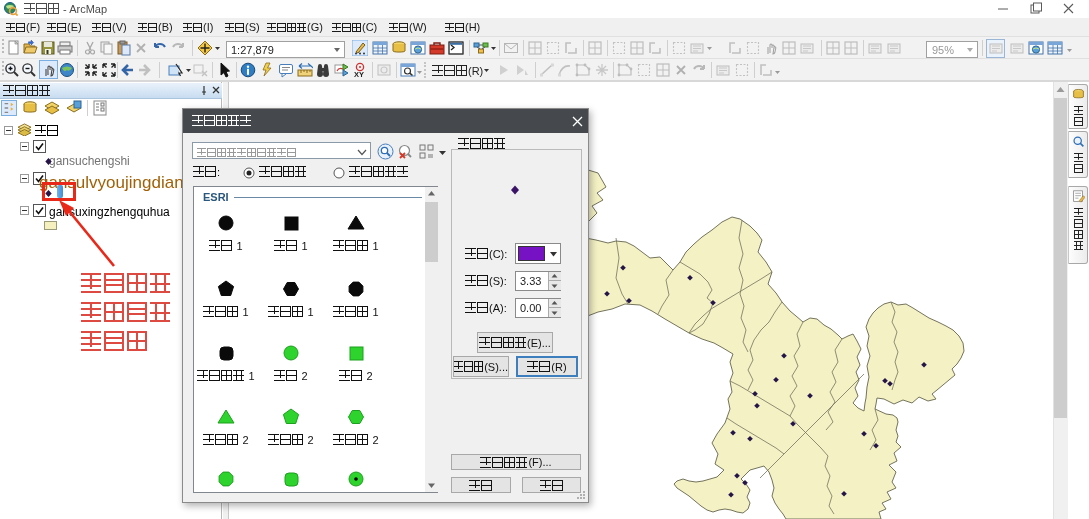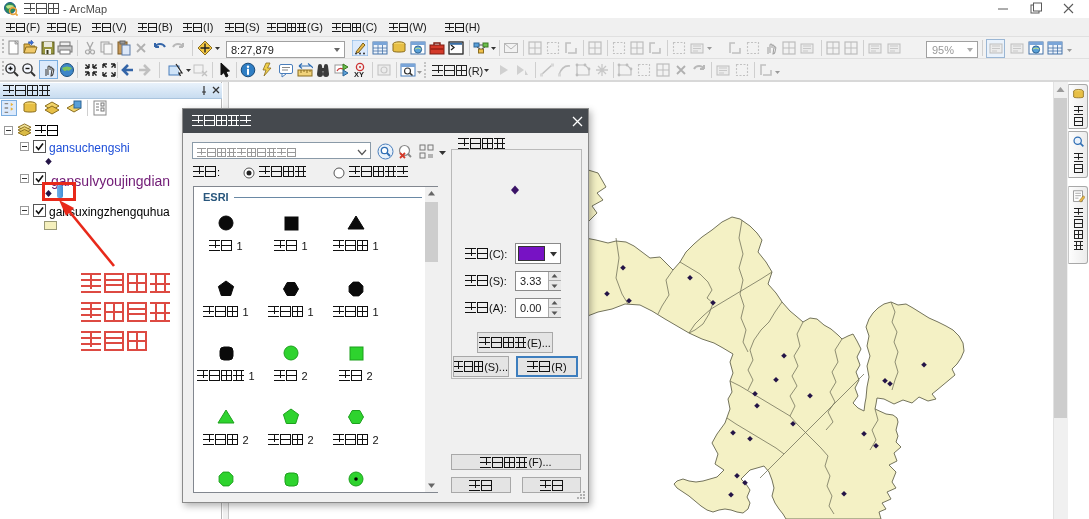--- a/index.html
+++ b/index.html
@@ -99,21 +99,21 @@
   </svg>
 <div class="sep1" style="left:192px;top:40px;height:16px"></div>
 <svg class="ab" style="left:197px;top:40px" width="16" height="16" viewBox="0 0 16 16">
     <path d="M8 1 L15 8 L8 15 L1 8 Z" fill="#f5c944" stroke="#8a6d1f"></path>
     <path d="M8 3.5 V12.5 M3.5 8 H12.5" stroke="#222" stroke-width="1.4"></path>
   </svg>
 <svg class="ab" style="left:214px;top:40px" width="7" height="16">
     <path d="M1 7 l2.5 3 2.5 -3 z" fill="#333"></path>
   </svg>
 <div class="tf" style="left:226px;top:41px;width:119px;height:17px">
-    <span style="position:absolute;left:4px;top:2px">8:27,879</span>
+    <span style="position:absolute;left:4px;top:2px">1:27,879</span>
     <svg style="position:absolute;right:2px;top:3px" width="10" height="10">
       <path d="M2 3 l3 4 3-4 z" fill="#666"></path>
     </svg>
   </div>
 <svg class="ab" style="left:352px;top:40px" width="16" height="16" viewBox="0 0 16 16">
     <rect x="0" y="0" width="16" height="16" fill="#dceafc" stroke="#7aade0"></rect>
     <path d="M4 12 L11 3 L13 5 L6 13 Z" fill="#e8b84a" stroke="#7a6018"></path>
     <circle cx="4" cy="13.5" r="1" fill="#333"></circle>
     <circle cx="8" cy="13.5" r="1" fill="#333"></circle>
     <circle cx="12" cy="13.5" r="1" fill="#333"></circle>
@@ -514,33 +514,33 @@
   </svg>
 <span class="ab" style="left:35px;top:124px;font-size:12px;color:#000"><i class="h v1"></i><i class="h v2"></i></span>
 <svg class="ab" style="left:20px;top:142px" width="9" height="9">
     <rect x="0.5" y="0.5" width="8" height="8" fill="#fff" stroke="#9a9a9a"></rect>
     <line x1="2" y1="4.5" x2="7" y2="4.5" stroke="#333"></line>
   </svg>
 <svg class="ab" style="left:33px;top:140px" width="13" height="13">
     <rect x="0.5" y="0.5" width="12" height="12" fill="#fff" stroke="#555"></rect>
     <path d="M3 6.5 L5.5 9.5 L10 3.5" stroke="#111" stroke-width="1.6" fill="none"></path>
   </svg>
-<span class="ab" style="left:49px;top:141px;font-size:12px;color:#1d4ed8">gansuchengshi</span>
+<span class="ab" style="left:49px;top:154px;font-size:12px;color:#737373">gansuchengshi</span>
 <svg class="ab" style="left:44px;top:157px" width="9" height="9">
     <path d="M4.5 1 l3.2 3.5 -3.2 3.5 -3.2 -3.5 z" fill="#241447"></path>
   </svg>
 <svg class="ab" style="left:20px;top:174px" width="9" height="9">
     <rect x="0.5" y="0.5" width="8" height="8" fill="#fff" stroke="#9a9a9a"></rect>
     <line x1="2" y1="4.5" x2="7" y2="4.5" stroke="#333"></line>
   </svg>
 <svg class="ab" style="left:33px;top:172px" width="13" height="13">
     <rect x="0.5" y="0.5" width="12" height="12" fill="#fff" stroke="#555"></rect>
     <path d="M3 6.5 L5.5 9.5 L10 3.5" stroke="#111" stroke-width="1.6" fill="none"></path>
   </svg>
-<span class="ab" style="left:51px;top:173px;font-size:14px;color:#701a75">gansulvyoujingdian</span>
+<span class="ab" style="left:39px;top:173px;font-size:17px;color:#a16207">gansulvyoujingdian</span>
 <svg class="ab" style="left:44px;top:189px" width="9" height="9">
     <path d="M4.5 1 l3.2 3.5 -3.2 3.5 -3.2 -3.5 z" fill="#241447"></path>
   </svg>
 <div class="ab" style="left:57px;top:185px;width:6px;height:13px;background:linear-gradient(90deg,#73b1e8,#3f8ed6);border-radius:2px"></div>
 <div class="ab" style="left:42px;top:182px;width:34px;height:19px;border:3px solid #e8291a"></div>
 <svg class="ab" style="left:20px;top:206px" width="9" height="9">
     <rect x="0.5" y="0.5" width="8" height="8" fill="#fff" stroke="#9a9a9a"></rect>
     <line x1="2" y1="4.5" x2="7" y2="4.5" stroke="#333"></line>
   </svg>
 <svg class="ab" style="left:33px;top:204px" width="13" height="13">

